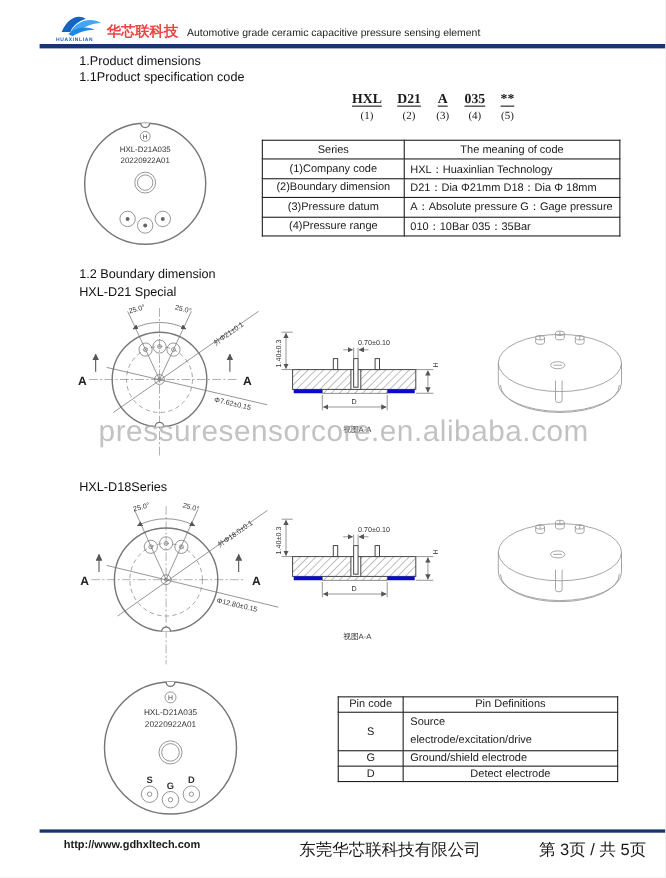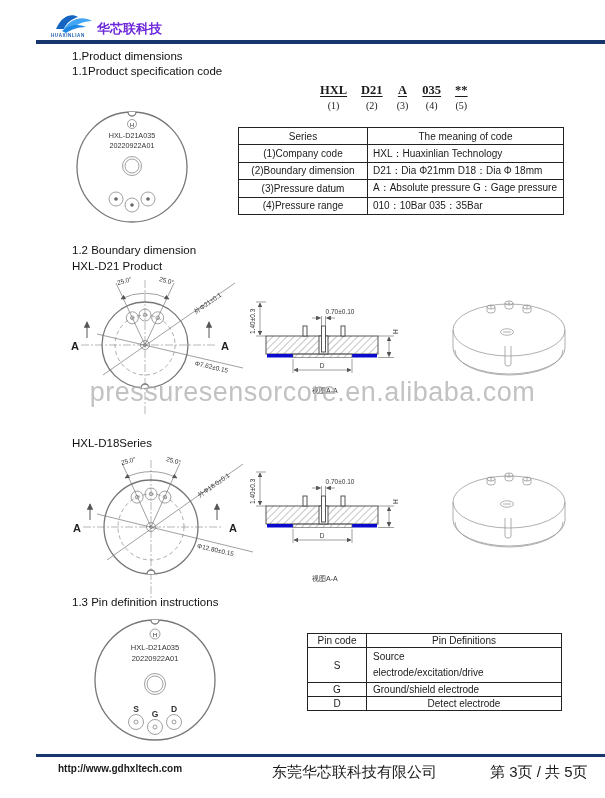--- a/index.html
+++ b/index.html
@@ -2,21 +2,21 @@
 <html style="--accent: #16366d; --electrode: #0a0ace; --wm: #aeaeae;"><head>
 <meta charset="utf-8">
 <style>
   html,body{margin:0;padding:0;background:#e8e8e8;}
   .page{position:relative;width:605px;height:798px;background:#fff;margin:0 auto;
         font-family:"Liberation Sans",sans-serif;color:#1a1a1a;overflow:hidden;}
   .abs{position:absolute;}
   .rule{background:var(--accent,#16366d);}
   .sec-title{font-size:11.5px;font-weight:normal;color:#111;}
   
-  .brand-cn{font-size:13px;font-weight:bold;color:#6d28d9;}
+  .brand-cn{font-size:13px;font-weight:bold;color:#ef4444;}
   .brand-en{font-size:4.5px;letter-spacing:.6px;color:#1b5fae;font-weight:bold;}
   .subtitle{font-size:9.5px;color:#222;}
   .series{font-size:15px;color:#111;}
   
   .spec-code{display:flex;gap:14px;font-family:"Liberation Serif",serif;margin-left:44px;}
   .spec-item{display:flex;flex-direction:column;align-items:center;}
   .spec-item .code{font-size:12.5px;font-weight:bold;text-decoration:underline;text-underline-offset:2px;}
   .spec-item .num{font-size:10px;margin-top:2px;}
   
   table{border-collapse:collapse;background:#fff;}
@@ -68,20 +68,21 @@
 
   <div class="abs" style="left:52px;top:11px;width:44px;height:28px;">
     <svg width="44" height="26" viewBox="0 0 44 26">
       <path d="M4,18 C10,4 20,2 26,6 C20,8 14,12 12,18 Z" fill="#1565c0"></path>
       <path d="M12,18 C18,8 30,4 40,10 C32,10 22,14 18,20 Z" fill="#42a5f5"></path>
       <path d="M10,20 C16,14 26,12 34,16 C26,16 18,19 14,22 Z" fill="#1e88e5"></path>
     </svg>
   </div>
   <div class="abs brand-en" style="left:51px;top:33px;">HUAXINLIAN</div>
   <div class="abs brand-cn" style="left:97px;top:20px;">华芯联科技</div>
+  <div class="abs subtitle" style="left:170px;top:25px;">Automotive grade ceramic capacitive pressure sensing element</div>
   <div class="abs rule" style="left:36px;top:40px;width:569px;height:3.5px;"></div>
 
   <div class="abs sec-title" style="left:72px;top:50px;">1.Product dimensions</div>
   <div class="abs sec-title" style="left:72px;top:65px;">1.1Product specification code</div>
 
   <div class="abs spec-code" style="left:276px;top:83px;">
     <div class="spec-item">
       <span class="code">HXL</span>
       <span class="num">(1)</span>
     </div>
@@ -147,21 +148,21 @@
       <td>A：Absolute pressure   G：Gage pressure</td>
     </tr>
     <tr>
       <td class="k">(4)Pressure range</td>
       <td>010：10Bar      035：35Bar</td>
     </tr>
   </tbody>
     </table>
 
   <div class="abs sec-title" style="left:72px;top:244px;">1.2 Boundary dimension</div>
-  <div class="abs sec-title" style="left:72px;top:260px;">HXL-D21 Product</div>
+  <div class="abs sec-title" style="left:72px;top:260px;">HXL-D21 Special</div>
 
   <div class="abs" style="left:63px;top:272px;">
     <svg width="200" height="152" viewBox="0 0 200 152">
       <line x1="18" y1="73" x2="152" y2="73" class="dashdot"></line>
       <line x1="82" y1="8" x2="82" y2="142" class="dashdot"></line>
       <circle cx="82" cy="73" r="43" class="med"></circle>
       <circle cx="82" cy="73" r="30" class="dashed"></circle>
       <path d="M78,116 A4,4 0 0 1 86,116" class="med white"></path>
       <line x1="82" y1="73" x2="53" y2="11" class="thin"></line>
       <line x1="82" y1="73" x2="111" y2="11" class="thin"></line>
@@ -341,21 +342,20 @@
           <line x1="94" y1="17" x2="94" y2="21" class="iso"></line>
           <path d="M86,21 A4,2 0 0 0 94,21" class="iso"></path>
           <line x1="90" y1="15" x2="90" y2="19" class="iso"></line>
       </g>
       <ellipse cx="70" cy="42" rx="6.5" ry="3.2" class="iso"></ellipse>
         <line x1="66" y1="42" x2="74" y2="42" class="iso"></line>
       <path d="M68,56 L68,74 A3,2 0 0 0 74,74 L74,56" fill="#fff" class="iso"></path>
     </svg>
   </div>
 
-  <div class="abs sec-title" style="left:72px;top:596px;">1.3 Pin definition instructions</div>
 
   <div class="abs" style="left:88px;top:612px;">
     <svg width="134" height="134" viewBox="0 0 134 134">
       <circle cx="67" cy="68" r="60" class="med"></circle>
       <path d="M63,8 A4,4 0 0 0 71,8" class="med white"></path>
       <g>
         <circle cx="67" cy="22" r="5" class="thin"></circle>
         <text x="67" y="24.5" font-size="6.2" text-anchor="middle">H</text>
       </g>
       <text x="67" y="38" font-size="7.5" text-anchor="middle">HXL-D21A035</text>

